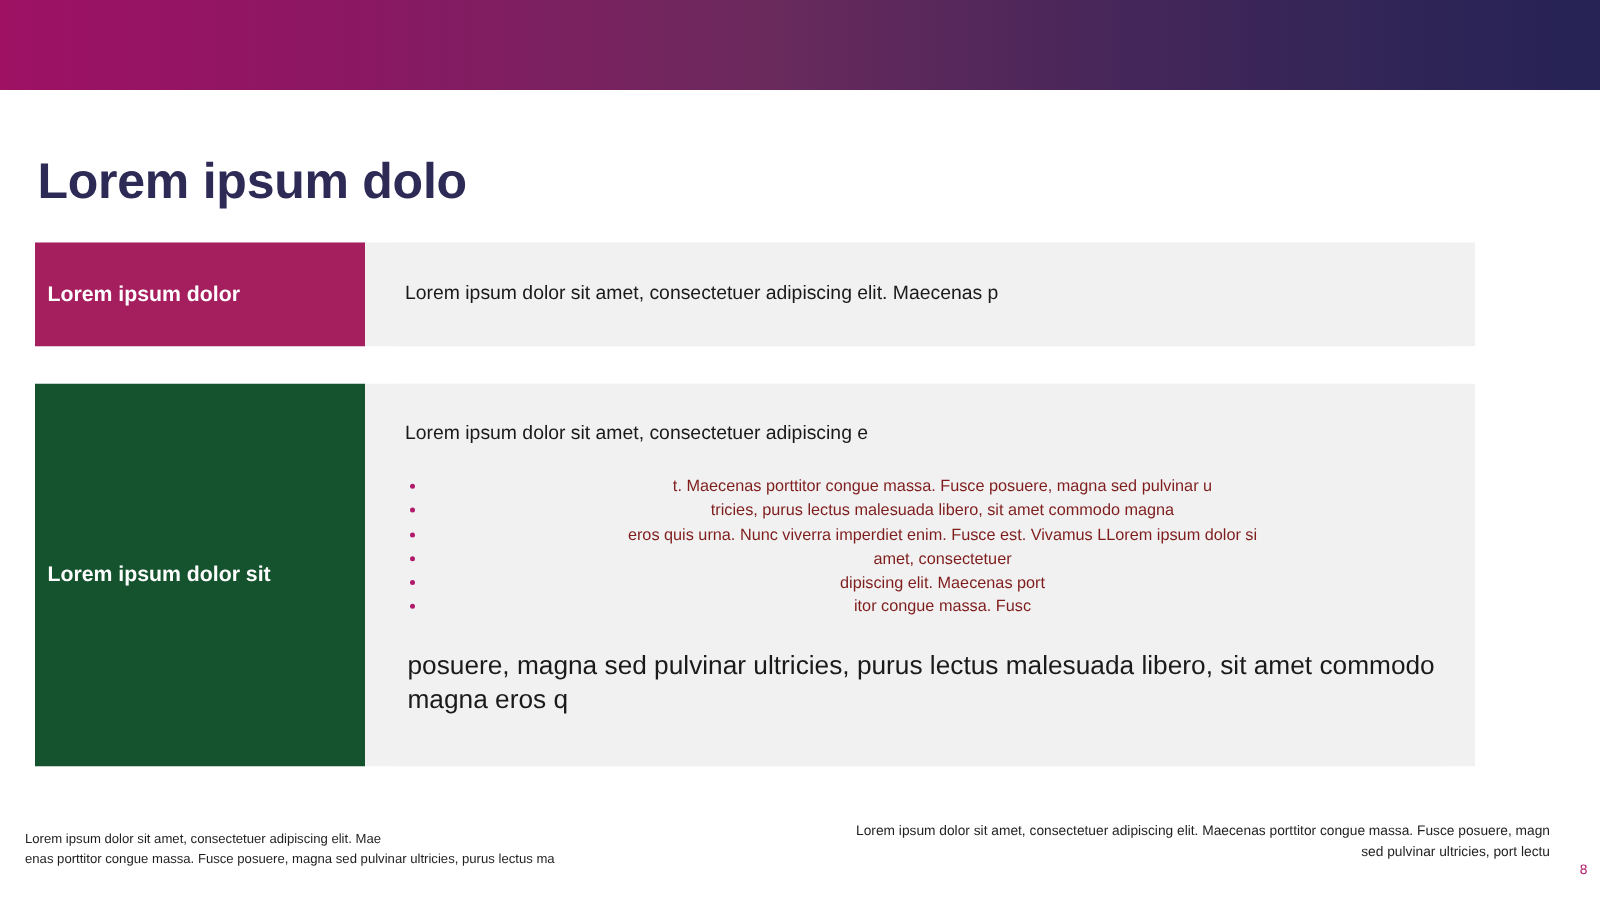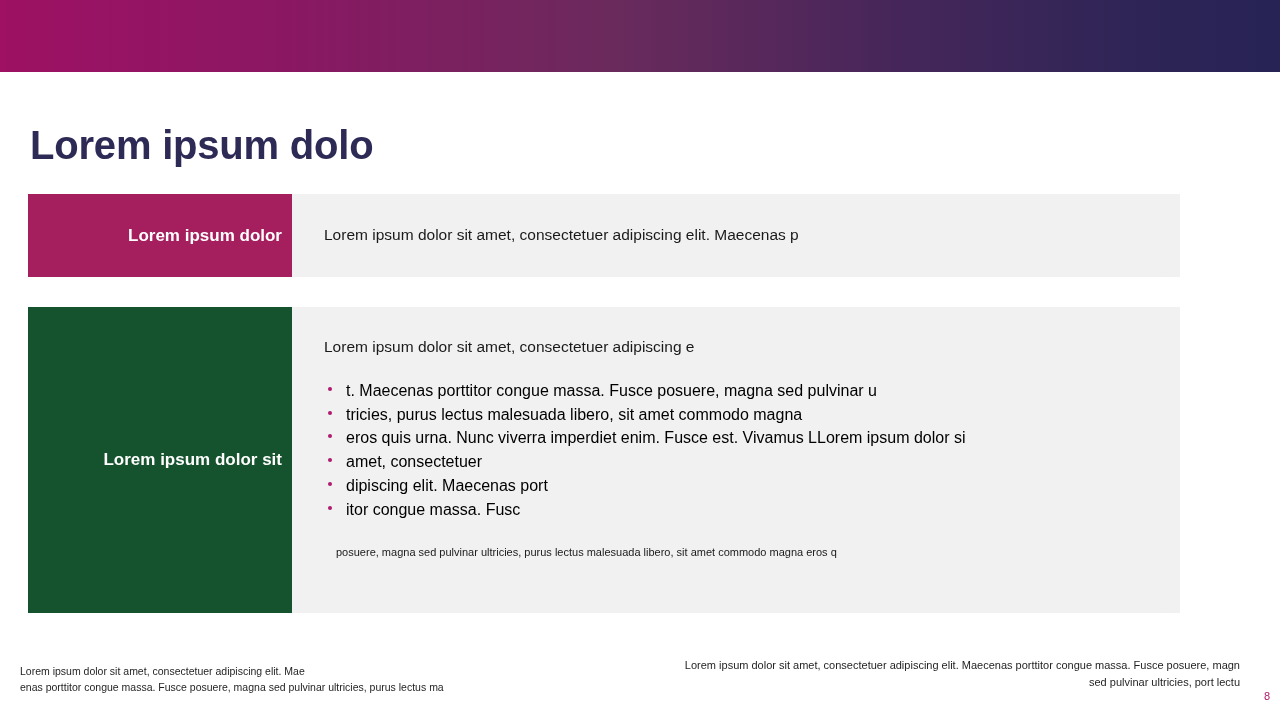--- a/index.html
+++ b/index.html
@@ -55,21 +55,21 @@
   #row-two {
     top: 307px;
     height: 306px;
   }
 
   .row-label {
     width: 264px;
     flex: 0 0 264px;
     display: flex;
     align-items: center;
-    justify-content: flex-end;
+    justify-content: flex-start;
     box-sizing: border-box;
     padding: 4px 10px;
   }
   .row-label-text {
     color: #ffffff;
     font-weight: bold;
     font-size: 17px;
     text-align: center;
     line-height: 1.25;
   }
@@ -110,38 +110,39 @@
   }
 
   ul.bullet-list {
     list-style: none;
     margin: 0 0 24px 0;
     padding: 0;
   }
   ul.bullet-list li {
     position: relative;
     padding-left: 22px;
-    font-size: 16px;
+    font-size: 13px;
     line-height: 1.48;
-    color: #000000;
+    color: #7f1d1d;
+    text-align: center;
   }
   ul.bullet-list li .bullet-dot {
     position: absolute;
     left: 4px;
     top: 8px;
     width: 4px;
     height: 4px;
     border-radius: 50%;
     background: #B01A6B;
   }
 
   .closing-line {
-    font-size: 11px;
+    font-size: 21px;
     line-height: 1.3;
-    margin: 12px;
+    margin: 2px;
     color: #1A1A1A;
   }
 
   
   #footer-left {
     position: absolute;
     left: 20px;
     top: 663px;
     width: 490px;
     font-size: 10.5px;

